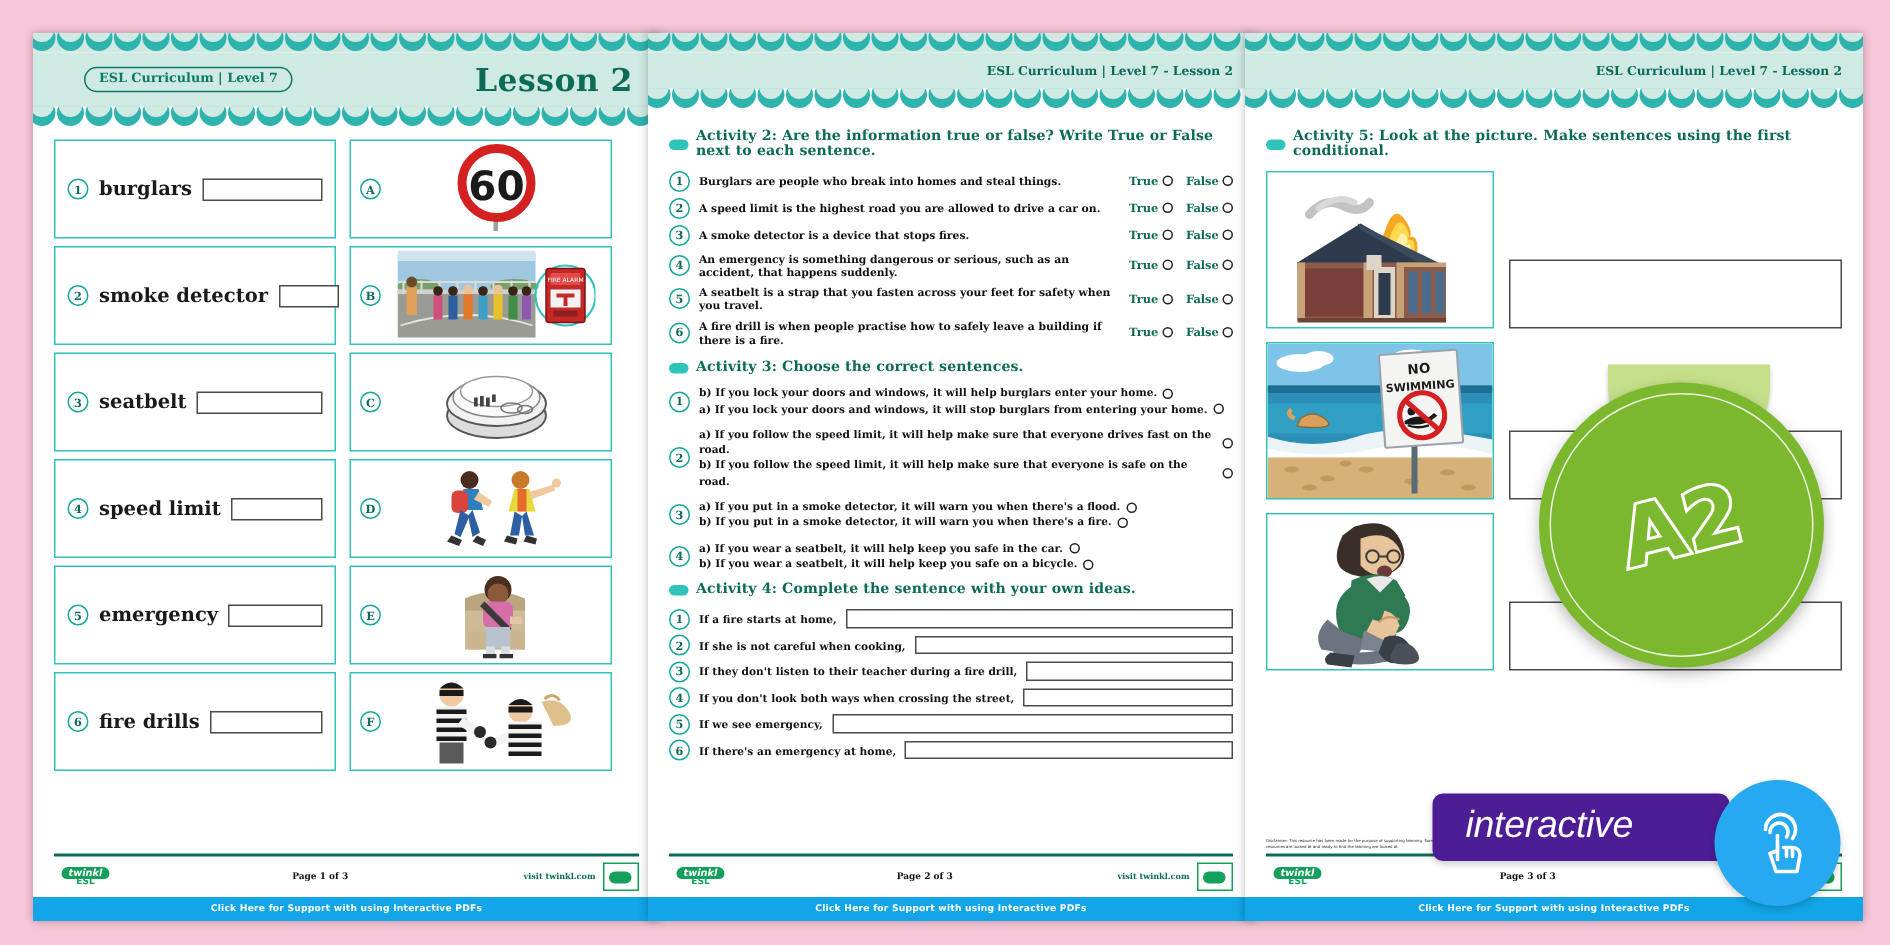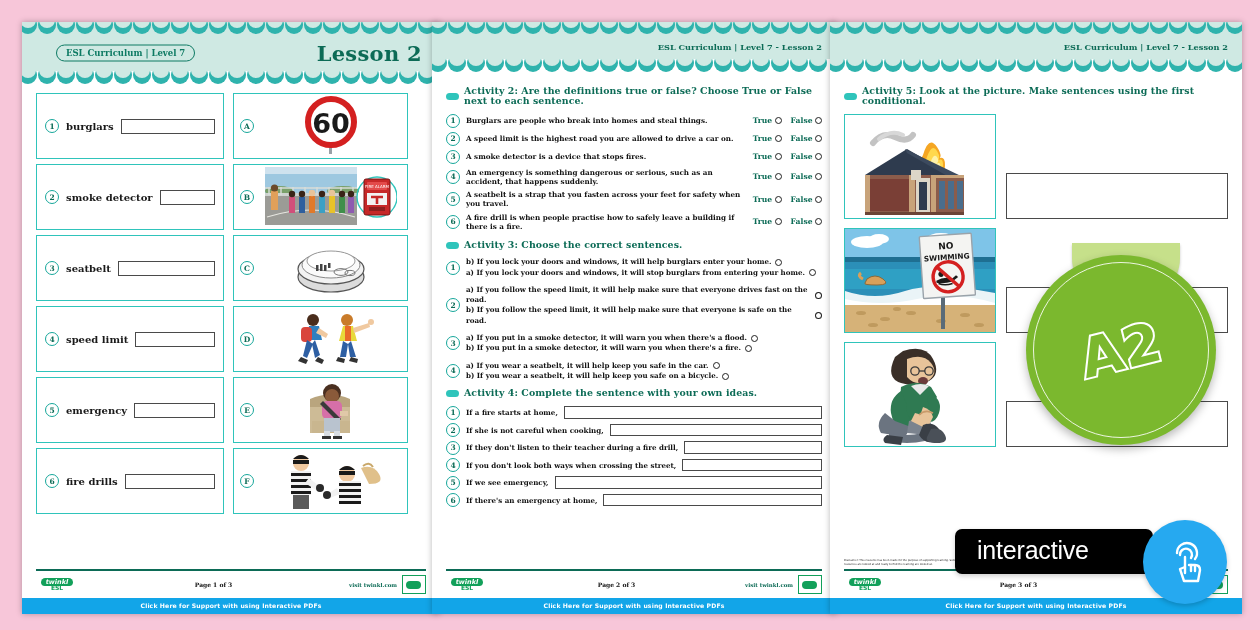--- a/index.html
+++ b/index.html
@@ -65,21 +65,21 @@
     border:1.3px solid #2fc4bb; height:66px; display:flex; align-items:center;
     padding:0 8px; gap:7px; background:#fff;
   }
   .num {
     width:14px; height:14px; border:1.2px solid #17a79b; border-radius:50%;
     color:#0c6b56; font-size:7.5px; font-weight:bold;
     display:flex; align-items:center; justify-content:center; flex:0 0 auto;
     font-family:"DejaVu Serif", serif;
   }
   .word {
-    color:#1a1a1a; font-size:10px; font-weight:bold; white-space:nowrap;
+    color:#1a1a1a; font-size:13px; font-weight:bold; white-space:nowrap;
     font-family:"DejaVu Serif", serif;
   }
   .ansbox { flex:1 1 auto; height:15px; border:1.1px solid #4a4a4a; background:#fff; min-width:40px; }
   .piccard {
     border:1.3px solid #2fc4bb; height:66px; display:flex; align-items:center;
     padding:0 6px; gap:6px; background:#fff; overflow:hidden;
   }
   .letter {
     width:14px; height:14px; border:1.2px solid #17a79b; border-radius:50%;
     color:#0c6b56; font-size:7.5px; font-weight:bold;
@@ -171,23 +171,24 @@
     color:#7bb82e; font-size:54px; font-weight:bold; letter-spacing:1px;
     transform:rotate(-14deg);
     -webkit-text-stroke:4px #ffffff;
     paint-order:stroke fill;
     font-family:"DejaVu Sans", sans-serif;
   }
 
   
   .inter-badge { position:absolute; left:955px; top:529px; z-index:45; display:flex; align-items:center; }
   .inter-pill {
-    background:#000000; color:#fff; font-size:25px; padding:7px 64px 9px 22px;
+    background:#4c1d95; color:#fff; font-size:25px; padding:7px 64px 9px 22px;
     border-radius:7px; letter-spacing:-.2px; box-shadow:0 2px 5px rgba(0,0,0,.2);
     font-family:"Liberation Sans", sans-serif;
+    font-style:italic;
   }
   .inter-circle {
     position:absolute; left:188px; top:-9px; width:84px; height:84px; border-radius:50%;
     background:#26a9f0; display:flex; align-items:center; justify-content:center;
     box-shadow:0 2px 5px rgba(0,0,0,.2);
   }
 </style>
 </head>
 <body>
 
@@ -630,21 +631,21 @@
             <circle cx="367" cy="-1" r="8"></circle>
           <circle cx="386" cy="-1" r="8"></circle>
         </g>
       </svg>
     </div>
 
     <div class="body">
 
       <div class="act-head">
         <span class="act-bullet"></span>
-        <span class="act-title">Activity 2: Are the definitions true or false? Choose True or False next to each sentence.</span>
+        <span class="act-title">Activity 2: Are the information true or false? Write True or False next to each sentence.</span>
       </div>
 
       <div>
         <div class="tf-row">
           <span class="num">1</span>
           <span class="tf-txt">Burglars are people who break into homes and steal things.</span>
           <span class="tf-opts">
             <span class="tf-opt">
                 <span>True</span>
                 <span class="circ"></span>

